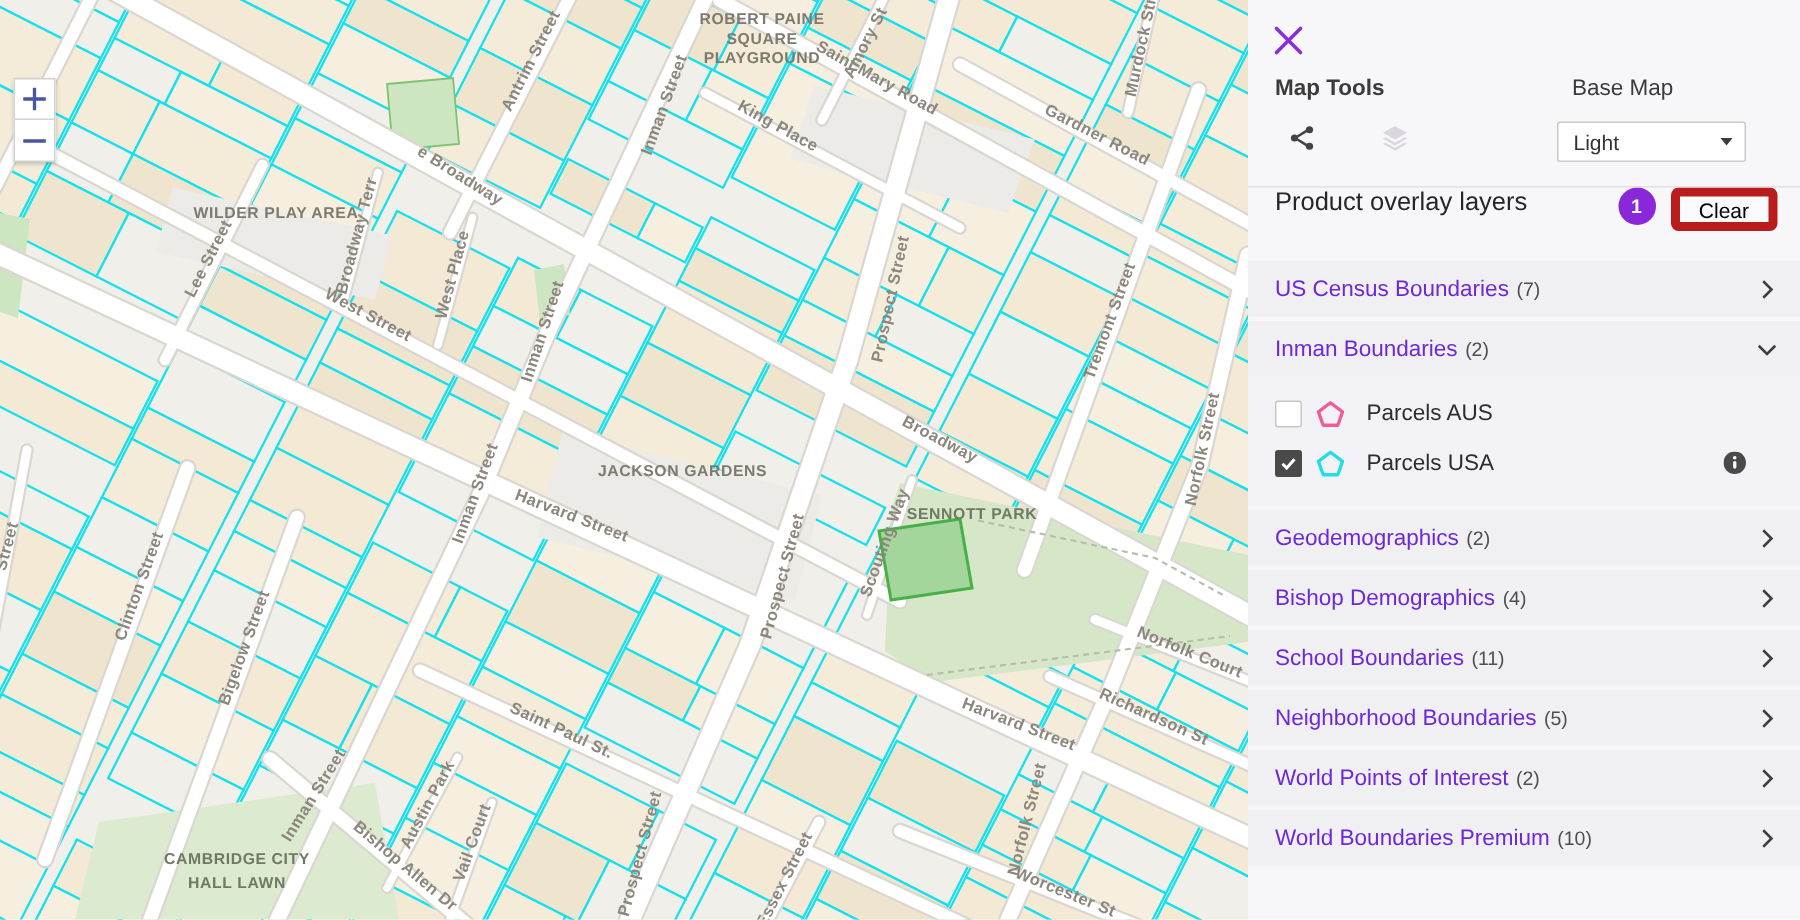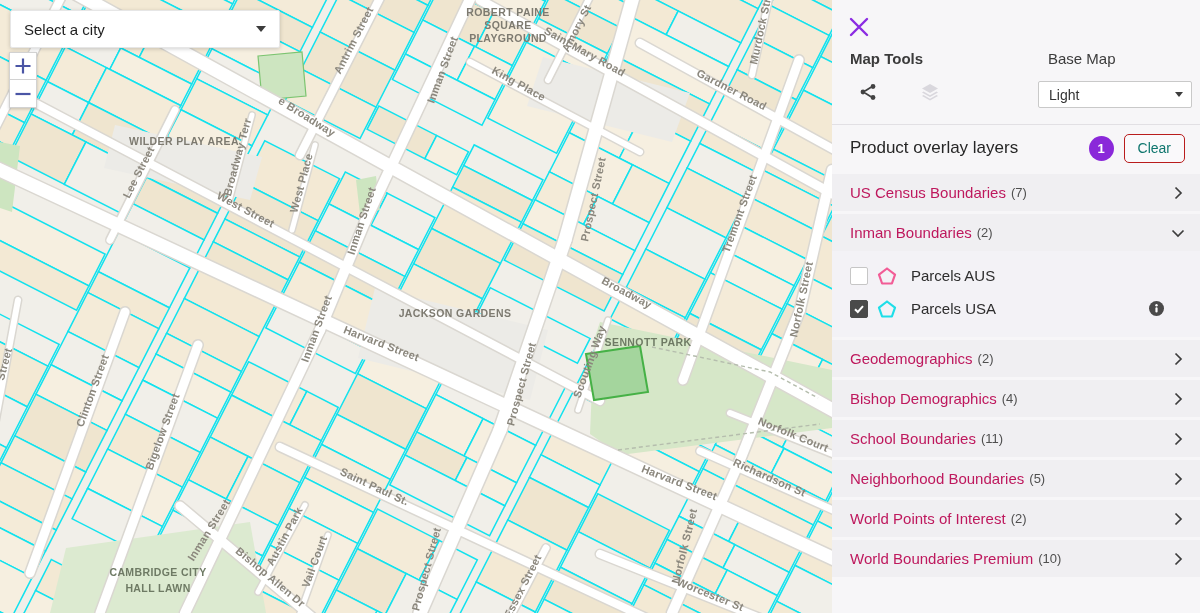--- a/index.html
+++ b/index.html
@@ -23,37 +23,37 @@
   
   .panel{position:absolute;left:832px;top:0;width:368px;height:613px;background:#f7f6f8;}
   .close-btn{position:absolute;left:14px;top:14px;width:26px;height:26px;background:none;
        border:none;padding:0;cursor:pointer;line-height:0;}
   .tool-label{position:absolute;font-size:15px;color:#3b3b3b;}
   .lbl-maptools{left:18px;top:50px;font-weight:bold;}
   .lbl-basemap{left:216px;top:50px;}
   .icon-btn{position:absolute;background:none;border:none;padding:0;cursor:pointer;line-height:0;}
   .share-btn{left:26px;top:82px;}
   .layers-btn{left:88px;top:82px;}
-  .bm-select{position:absolute;left:206px;top:81px;width:154px;height:27px;background:#fff;
+  .bm-select{position:absolute;left:206px;top:81px;width:126px;height:27px;background:#fff;
        border:1px solid #c9c9c9;border-radius:2px;display:flex;align-items:center;
        justify-content:space-between;padding:0 8px 0 10px;font-size:14px;color:#333;
        cursor:pointer;box-sizing:border-box;}
   .bm-select .tri{border-top-width:5px;border-left-width:4px;border-right-width:4px;}
 
   .rows{position:absolute;top:124px;left:0;right:0;bottom:0;display:flex;flex-direction:column;
        border-top:1px solid #e2e0e4;overflow:hidden;}
-  .ohead{height:46px;flex:0 0 auto;display:flex;align-items:center;padding:0 15px 0 18px;}
+  .ohead{height:46px;flex:0 0 auto;display:flex;padding:0 15px 0 18px;}
   .otitle{font-size:17px;color:#262626;}
   .badge{margin-left:auto;width:25px;height:25px;border-radius:50%;background:#8a28d9;color:#fff;
        font-size:13px;font-weight:bold;display:flex;align-items:center;justify-content:center;}
-  .clear{margin-left:10px;height:29px;padding:0 13px;font-size:14px;color:#0f766e;background:#faf9fb;
-       border:1px solid #b91c1c;border-radius:5px;cursor:pointer;font-family:inherit;}
+  .clear{margin-left:10px;height:29px;padding:0 13px;font-size:14px;color:#000000;background:#faf9fb;
+       border:6px solid #b91c1c;border-radius:5px;cursor:pointer;font-family:inherit;}
   .sec{height:37px;flex:0 0 auto;margin-top:3px;background:#f0eff2;display:flex;align-items:center;
        padding:0 14px 0 18px;cursor:pointer;}
-  .stext{font-size:15px;color:#be185d;}
+  .stext{font-size:15px;color:#6d28d9;}
   .cnt{font-size:13px;color:#4f4f4f;margin-left:5px;}
   .chev{margin-left:auto;display:flex;}
   .expanded{flex:0 0 auto;background:#f3f2f6;height:78px;padding-top:8px;box-sizing:content-box;}
   .layer-item{height:33px;display:flex;align-items:center;padding:0 14px 0 18px;}
   .cb{width:18px;height:18px;border-radius:2px;background:#fff;border:1px solid #c6c6c6;
        display:flex;align-items:center;justify-content:center;cursor:pointer;box-sizing:border-box;
        flex:0 0 auto;}
   .cb.checked{background:#4a4a4a;border-color:#4a4a4a;}
   .pent{margin:0 14px 0 9px;flex:0 0 auto;}
   .ltext{font-size:15px;color:#2d2d2d;}
@@ -1192,24 +1192,20 @@
           <text transform="translate(508 29) rotate(0)" fill="#7d7a70" font-size="10.5" font-weight="bold" text-anchor="middle" letter-spacing="0.4">SQUARE</text>
           <text transform="translate(508 42) rotate(0)" fill="#7d7a70" font-size="10.5" font-weight="bold" text-anchor="middle" letter-spacing="0.4">PLAYGROUND</text>
           <text transform="translate(184 145) rotate(0)" fill="#7d7a70" font-size="10.5" font-weight="bold" text-anchor="middle" letter-spacing="0.4">WILDER PLAY AREA</text>
           <text transform="translate(455 317) rotate(0)" fill="#7d7a70" font-size="10.5" font-weight="bold" text-anchor="middle" letter-spacing="0.4">JACKSON GARDENS</text>
           <text transform="translate(648 346) rotate(0)" fill="#6e7a64" font-size="10.5" font-weight="bold" text-anchor="middle" letter-spacing="0.4">SENNOTT PARK</text>
           <text transform="translate(158 576) rotate(0)" fill="#6e7a64" font-size="10.5" font-weight="bold" text-anchor="middle" letter-spacing="0.4">CAMBRIDGE CITY</text>
           <text transform="translate(158 592) rotate(0)" fill="#6e7a64" font-size="10.5" font-weight="bold" text-anchor="middle" letter-spacing="0.4">HALL LAWN</text>
         </g>
       </svg>
 
-    <div class="city-select">
-      <span>Select a city</span>
-      <span class="tri"></span>
-    </div>
 
     <div class="zoomctl">
       <button>
         <svg width="26" height="26" viewBox="0 0 26 26">
           <path d="M13 5.5 V20.5 M5.5 13 H20.5" stroke="#4a55a5" stroke-width="2.2" fill="none"></path>
         </svg>
       </button>
       <button>
         <svg width="26" height="26" viewBox="0 0 26 26">
           <path d="M5.5 13 H20.5" stroke="#4a55a5" stroke-width="2.2" fill="none"></path>

